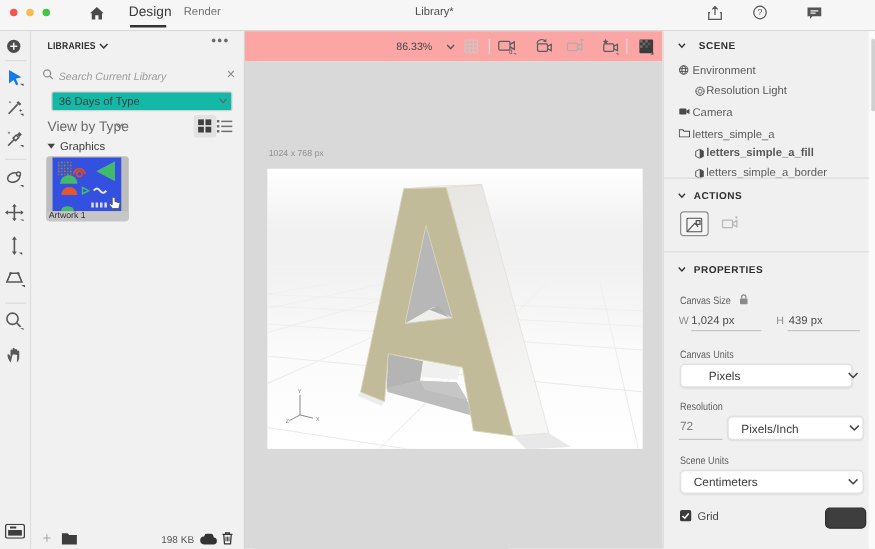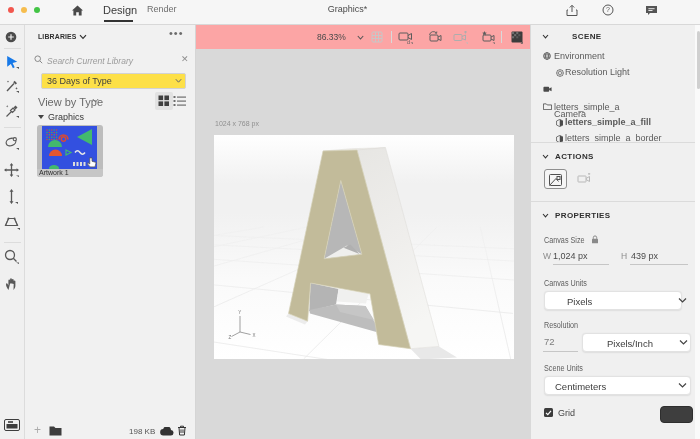--- a/index.html
+++ b/index.html
@@ -19,21 +19,21 @@
 #ltool { left:0; top:25px; width:25px; height:414px; background:#f0f0f0; border-right:1px solid #dcdcdc; }
 .lsep { left:4px; width:17px; height:1px; background:#dcdcdc; }
 
 
 #libs { left:25px; top:25px; width:171px; height:414px; background:#f1f1f1; border-right:1px solid #d5d5d5; }
 #libhead,#searchtxt,#searchx,#libdrop,#viewby,#graphics,#gtri,#card,#cardimg,#zoomtxt,#sizelabel,#libfoot { position:absolute; }
 #libhead { left:13px; top:7px; font-size:8px; font-weight:bold; color:#2f2f2f; letter-spacing:.2px; transform:scaleX(0.86); transform-origin:0 0; }
 #libdots { left:144px; top:2px; font-size:11px; color:#6b6b6b; letter-spacing:1px; }
 #searchtxt { left:22px; top:30.5px; font-size:8.5px; font-style:italic; color:#9b9b9b; }
 #searchx { left:156px; top:29px; font-size:9px; color:#8f8f8f; }
-#libdrop { left:16px; top:47.5px; width:145px; height:16px; background:#fde047; border:1px solid #d2d2d2; border-radius:2px; font-size:9px; color:#3f3f3f; line-height:14px; padding-left:5px; }
+#libdrop { left:16px; top:47.5px; width:145px; height:16px; background:#14b8a6; border:1px solid #d2d2d2; border-radius:2px; font-size:9px; color:#3f3f3f; line-height:14px; padding-left:5px; }
 #viewby { left:13px; top:70.5px; font-size:11px; color:#6a6a6a; }
 #graphics { left:23px; top:87px; font-size:9px; color:#383838; }
 #gtri { left:13px; top:89.5px; width:0; height:0; border-left:3.5px solid transparent; border-right:3.5px solid transparent; border-top:4.5px solid #444; }
 #card { left:11.5px; top:99.5px; width:66.5px; height:52.5px; background:#bdbdbd; border-radius:3px; }
 #cardimg { left:5.5px; top:1.5px; width:55px; height:43px; background:#3350e0; overflow:hidden; }
 #cardlabel { position:absolute; left:0px; top:44.7px; width:66.5px; height:7.8px; background:#c6c6c6; font-size:7px; color:#2e2e2e; line-height:8px; padding-left:2.5px; border-radius:0 0 3px 3px; }
 
 
 #ctool { left:196px; top:25px; width:334px; height:24px; background:#fca5a5; }
 #zoomtxt { left:121px; top:7px; font-size:8.5px; color:#4a4a4a; }
@@ -59,21 +59,21 @@
 <div id="topbar" class="abs">
   <div class="abs light" style="left:8px;background:#f2574e;"></div>
   <div class="abs light" style="left:21px;background:#f6bd4e;"></div>
   <div class="abs light" style="left:34px;background:#43c445;"></div>
   <svg class="abs" style="left:71px;top:4px" width="13" height="13" viewBox="0 0 13 13">
       <path d="M6.5 1.5 L12 6.5 L10.6 6.5 L10.6 11.5 L7.8 11.5 L7.8 8.2 L5.2 8.2 L5.2 11.5 L2.4 11.5 L2.4 6.5 L1 6.5 Z" fill="#4a4a4a"></path>
     </svg>
   <div id="tabDesign" class="abs">Design</div>
   <div id="tabRender" class="abs">Render</div>
   <div id="tabUnderline" class="abs"></div>
-  <div id="docTitle" class="abs">Graphics*</div>
+  <div id="docTitle" class="abs">Library*</div>
   <svg class="abs" style="left:566px;top:4px" width="12" height="13" viewBox="0 0 12 13">
       <path d="M6 8 V1.5 M3.8 3.5 L6 1.3 L8.2 3.5 M2 6 H1 V11.5 H11 V6 H10" fill="none" stroke="#555" stroke-width="1"></path>
     </svg>
   <svg class="abs" style="left:602px;top:4px" width="12" height="12" viewBox="0 0 12 12">
       <circle cx="6" cy="6" r="5" fill="none" stroke="#555" stroke-width="1"></circle>
       <text x="6" y="8.4" font-size="7" fill="#555" text-anchor="middle" font-family="Liberation Sans">?</text>
     </svg>
   <svg class="abs" style="left:645px;top:5px" width="13" height="11" viewBox="0 0 13 11">
       <path d="M1 1 H12 V8 H5 L3 10 V8 H1 Z" fill="#555"></path>
       <path d="M3.4 3.7 H9.6 M3.4 5.5 H7.5" stroke="#f6f6f6" stroke-width="0.9"></path>
@@ -383,38 +383,38 @@
         <text x="38.5" y="201.5">X</text>
         <text x="14.5" y="203.5">Z</text>
  </g>
 </svg>
 </div>
 
 <div id="rpanel" class="abs">
   <svg class="abs chev" style="left:11px;top:8px" viewBox="0 0 7 7">
       <path d="M1 2 L3.5 4.8 L6 2" fill="none" stroke="#333" stroke-width="1.1"></path>
     </svg>
-  <div class="abs shead" style="left:41px;top:6.5px;text-align:center;">SCENE</div>
+  <div class="abs shead" style="left:28px;top:6.5px;text-align:center;">SCENE</div>
   <svg class="abs" style="left:12px;top:27px" width="8" height="8" viewBox="0 0 10 10">
       <circle cx="5" cy="5" r="4.2" fill="none" stroke="#555" stroke-width="1.1"></circle>
       <ellipse cx="5" cy="5" rx="1.9" ry="4.2" fill="none" stroke="#555" stroke-width="1"></ellipse>
       <path d="M1 3.6 H9 M1 6.4 H9" stroke="#555" stroke-width="1"></path>
     </svg>
   <div class="abs srow" style="left:23px;top:26px;">Environment</div>
   <svg class="abs" style="left:24.5px;top:43.5px" width="8" height="8" viewBox="0 0 10 10">
       <circle cx="5" cy="5" r="4.2" fill="none" stroke="#555" stroke-width="0.9"></circle>
       <circle cx="5" cy="5" r="2" fill="none" stroke="#555" stroke-width="0.8"></circle>
       <path d="M5 0.8 V2 M5 8 V9.2 M0.8 5 H2 M8 5 H9.2 M2 2 L2.9 2.9 M7.1 7.1 L8 8 M8 2 L7.1 2.9 M2.9 7.1 L2 8" stroke="#555" stroke-width="0.7"></path>
     </svg>
   <div class="abs srow" style="left:34px;top:42px;">Resolution Light</div>
   <svg class="abs" style="left:12px;top:61px" width="9" height="6.5" viewBox="0 0 11 8">
       <rect x="0.5" y="1" width="7" height="6" rx="1" fill="#4a4a4a"></rect>
       <path d="M7.5 3.2 L10.5 1.5 V6.5 L7.5 4.8 Z" fill="#4a4a4a"></path>
     </svg>
-  <div class="abs srow" style="left:23px;top:59.5px;margin-top:24px;">Camera</div>
+  <div class="abs srow" style="left:23px;top:59.5px;">Camera</div>
   <svg class="abs" style="left:12px;top:77.5px" width="9" height="7.5" viewBox="0 0 11 9">
       <path d="M0.5 1 H4 L5.2 2.3 H10.5 V8 H0.5 Z" fill="none" stroke="#4a4a4a" stroke-width="1"></path>
     </svg>
   <div class="abs srow" style="left:23px;top:76.5px;text-align:right;">letters_simple_a</div>
   <svg class="abs" style="left:24.5px;top:93.5px" width="7.5" height="8" viewBox="0 0 9 10">
       <path d="M4.5 0.5 L8.5 2.5 V7.5 L4.5 9.5 L0.5 7.5 V2.5 Z" fill="none" stroke="#4a4a4a" stroke-width="0.9"></path>
       <path d="M4.5 0.5 V9.5 L8.5 7.5 V2.5 Z" fill="#4a4a4a"></path>
     </svg>
   <div class="abs srow" style="left:34px;top:92px;font-weight:bold;">letters_simple_a_fill</div>
   <svg class="abs" style="left:24.5px;top:109.5px" width="7.5" height="8" viewBox="0 0 9 10">
@@ -460,21 +460,21 @@
   <div class="abs" style="left:100px;top:226px;font-size:9px;color:#4a4a4a;">439 px</div>
   <div class="abs" style="left:99px;top:239px;width:58px;height:1px;background:#c6c6c6;"></div>
   <div class="abs plabel" style="left:13px;top:253px;">Canvas Units</div>
   <div class="pselect" style="left:13px;top:266px;width:138px;height:19px;line-height:19px;padding-left:22px;">Pixels</div>
   <svg class="abs" style="left:147px;top:272px" width="9" height="7" viewBox="0 0 9 7">
       <path d="M1 1.5 L4.5 5 L8 1.5" fill="none" stroke="#444" stroke-width="1.2"></path>
     </svg>
   <div class="abs plabel" style="left:13px;top:295px;">Resolution</div>
   <div class="abs" style="left:13px;top:311px;font-size:9.5px;color:#7d7d7d;">72</div>
   <div class="abs" style="left:12px;top:326px;width:35px;height:1px;background:#c6c6c6;"></div>
-  <div class="pselect" style="left:51px;top:308px;width:109px;height:19px;line-height:19px;padding-left:24px;">Pixels/Inch</div>
+  <div class="pselect" style="left:51px;top:308px;width:109px;height:19px;line-height:19px;padding-left:10px;">Pixels/Inch</div>
   <svg class="abs" style="left:148px;top:314px" width="9" height="7" viewBox="0 0 9 7">
       <path d="M1 1.5 L4.5 5 L8 1.5" fill="none" stroke="#444" stroke-width="1.2"></path>
     </svg>
   <div class="abs plabel" style="left:13px;top:338px;">Scene Units</div>
   <div class="pselect" style="left:13px;top:351px;width:147px;height:19px;line-height:19px;padding-left:10px;">Centimeters</div>
   <svg class="abs" style="left:147px;top:357px" width="9" height="7" viewBox="0 0 9 7">
       <path d="M1 1.5 L4.5 5 L8 1.5" fill="none" stroke="#444" stroke-width="1.2"></path>
     </svg>
   <div class="abs" style="left:13px;top:383px;width:9px;height:9px;background:#3c3c3c;border-radius:1.5px;">
     <svg style="position:absolute;left:1px;top:2px" width="7" height="6" viewBox="0 0 7 6">

